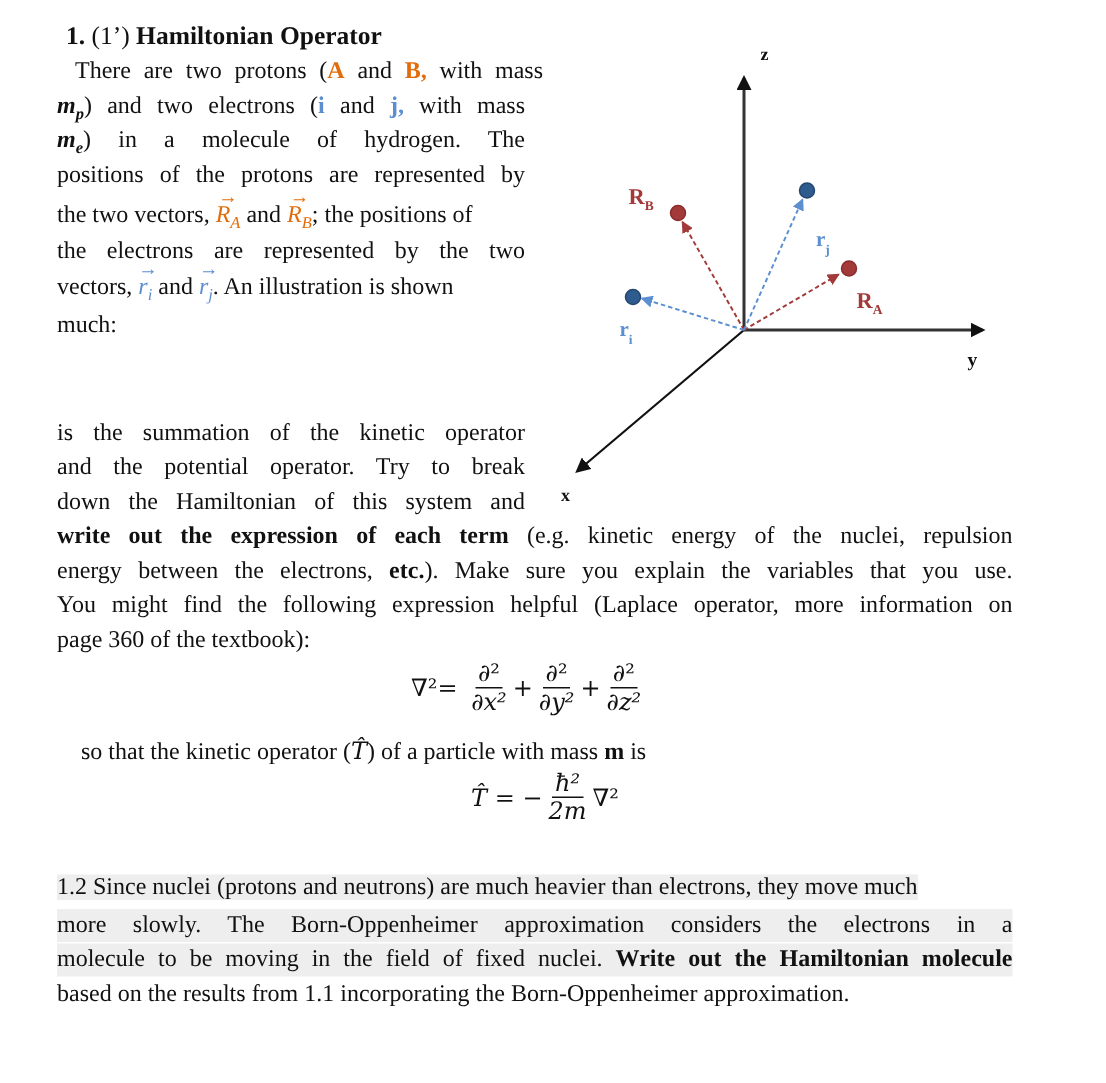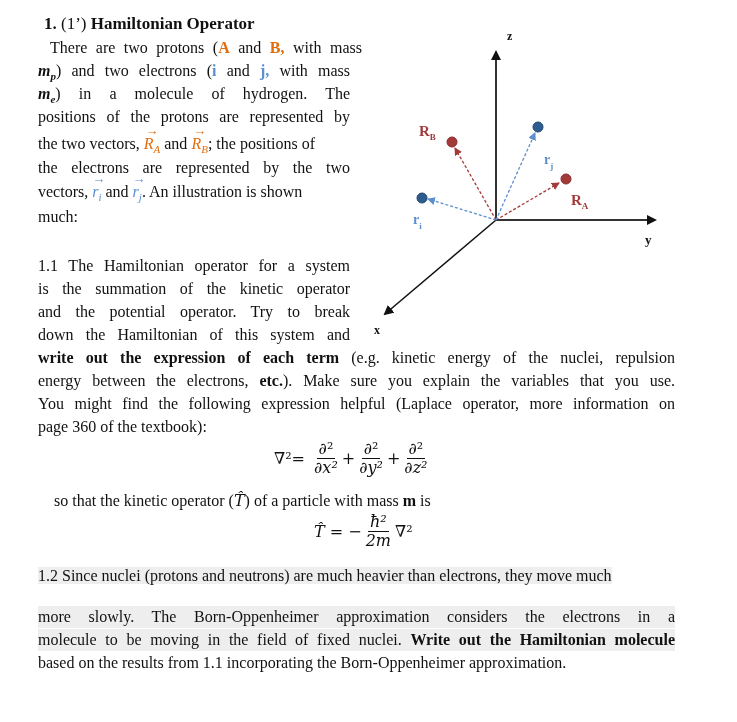--- a/index.html
+++ b/index.html
@@ -84,21 +84,20 @@
     <circle cx="566" cy="179" r="5" fill="#A33A3A" stroke="#8a2c2c" stroke-width="1"></circle>
     <circle cx="538" cy="127" r="5" fill="#2E5C8F" stroke="#23476f" stroke-width="1"></circle>
     <circle cx="422" cy="198" r="5" fill="#2E5C8F" stroke="#23476f" stroke-width="1"></circle>
 
     <text x="419" y="136" font-size="15" fill="#A33A3A"><tspan>R</tspan><tspan font-size="9" dy="4">B</tspan></text>
     <text x="571" y="205" font-size="15" fill="#A33A3A"><tspan>R</tspan><tspan font-size="9" dy="4">A</tspan></text>
     <text x="544" y="164" font-size="14" fill="#5B8FD0"><tspan>r</tspan><tspan font-size="9" dy="5">j</tspan></text>
     <text x="413" y="224" font-size="14" fill="#5B8FD0"><tspan>r</tspan><tspan font-size="9" dy="5">i</tspan></text>
   </svg>
 
-  <div class="txt just" style="left:38px; top:255px; width:312px;">1.1 The Hamiltonian operator for a system</div>
   <div class="txt just" style="left:38px; top:278px; width:312px;">is the summation of the kinetic operator</div>
   <div class="txt just" style="left:38px; top:324px; width:312px;">down the Hamiltonian of this system and</div>
   <div class="txt just" style="left:38px; top:301px; width:312px;">and the potential operator. Try to break</div>
   <div class="txt just" style="left:38px; top:347px; width:637px;">
     <span class="bold">write out the expression of each term</span><span> (e.g. kinetic energy of the nuclei, repulsion</span>
   </div>
   <div class="txt just" style="left:38px; top:370px; width:637px;">
     <span>energy between the electrons, </span><span class="bold">etc.</span><span>). Make sure you explain the variables that you use.</span>
   </div>
   <div class="txt just" style="left:38px; top:393px; width:637px;">You might find the following expression helpful (Laplace operator, more information on</div>
@@ -122,20 +121,20 @@
     <span>so that the kinetic operator (</span><span class="math">T̂</span><span>) of a particle with mass </span><span class="bold">m</span><span> is</span>
   </div>
 
   <div class="eqn" style="left:314px; top:513px;">
     <span class="math" style="vertical-align:middle;">T̂ = −</span><span class="frac">
         <span class="num" style="font-style:italic;">ħ²</span>
         <span class="den" style="font-style:italic;">2m</span>
       </span><span style="vertical-align:middle;">∇²</span>
   </div>
 
-  <div class="txt just" style="left:38px; top:565px; width:542px;"><span class="hl">1.2 Since nuclei (protons and neutrons) are much heavier than electrons, they move much</span></div>
+  <div class="txt just" style="left:38px; top:581px; width:542px;"><span class="hl">1.2 Since nuclei (protons and neutrons) are much heavier than electrons, they move much</span></div>
   <div class="txt just hl" style="left:38px; top:606px; width:637px;">more slowly. The Born-Oppenheimer approximation considers the electrons in a</div>
   <div class="txt just hl" style="left:38px; top:629px; width:637px;">
     <span>molecule to be moving in the field of fixed nuclei. </span><span class="bold">Write out the Hamiltonian molecule</span>
   </div>
   <div class="txt" style="left:38px; top:652px;">based on the results from 1.1 incorporating the Born-Oppenheimer approximation.</div>
 
 </div>
 
 </body></html>

